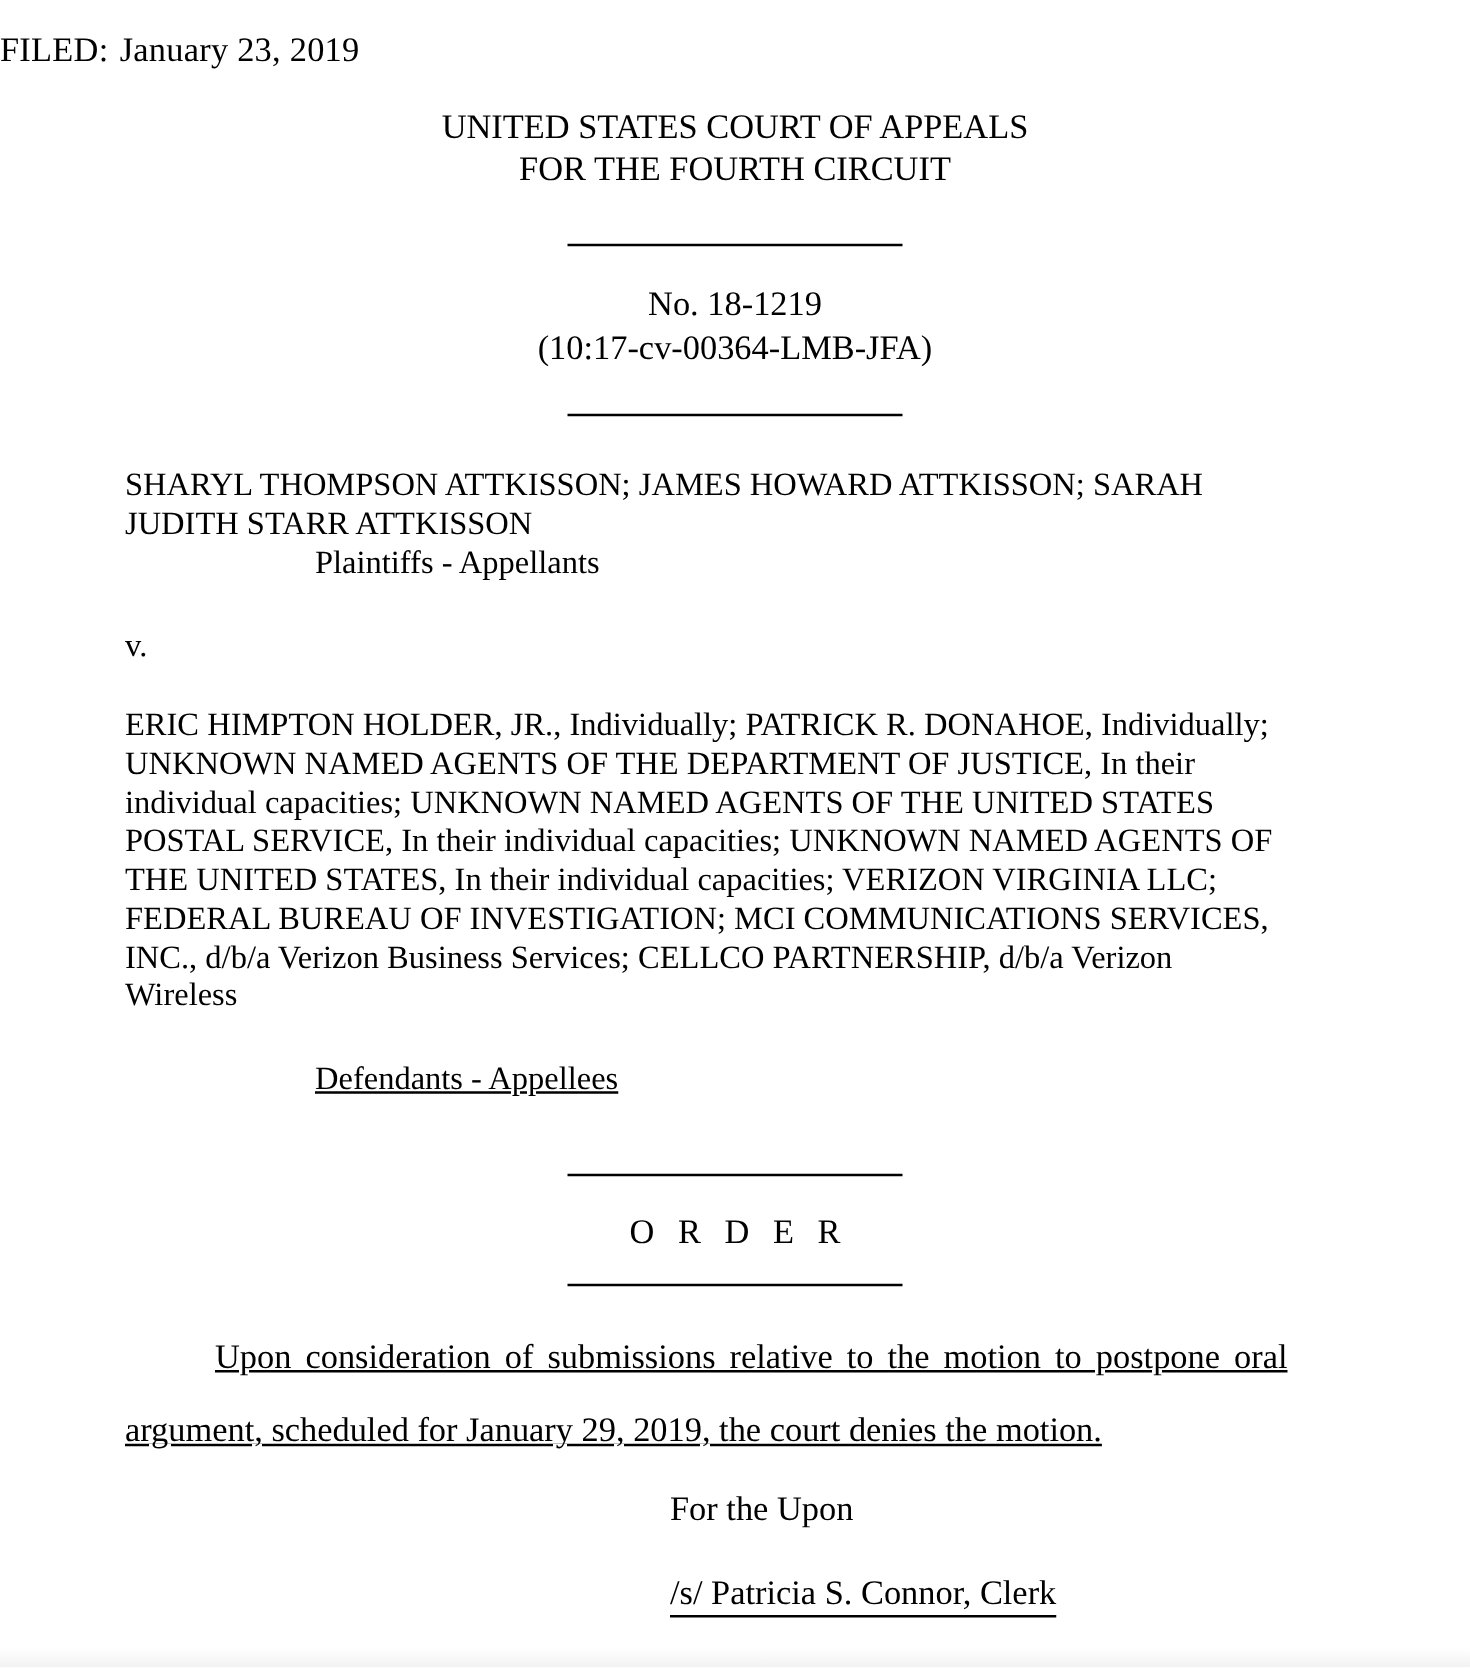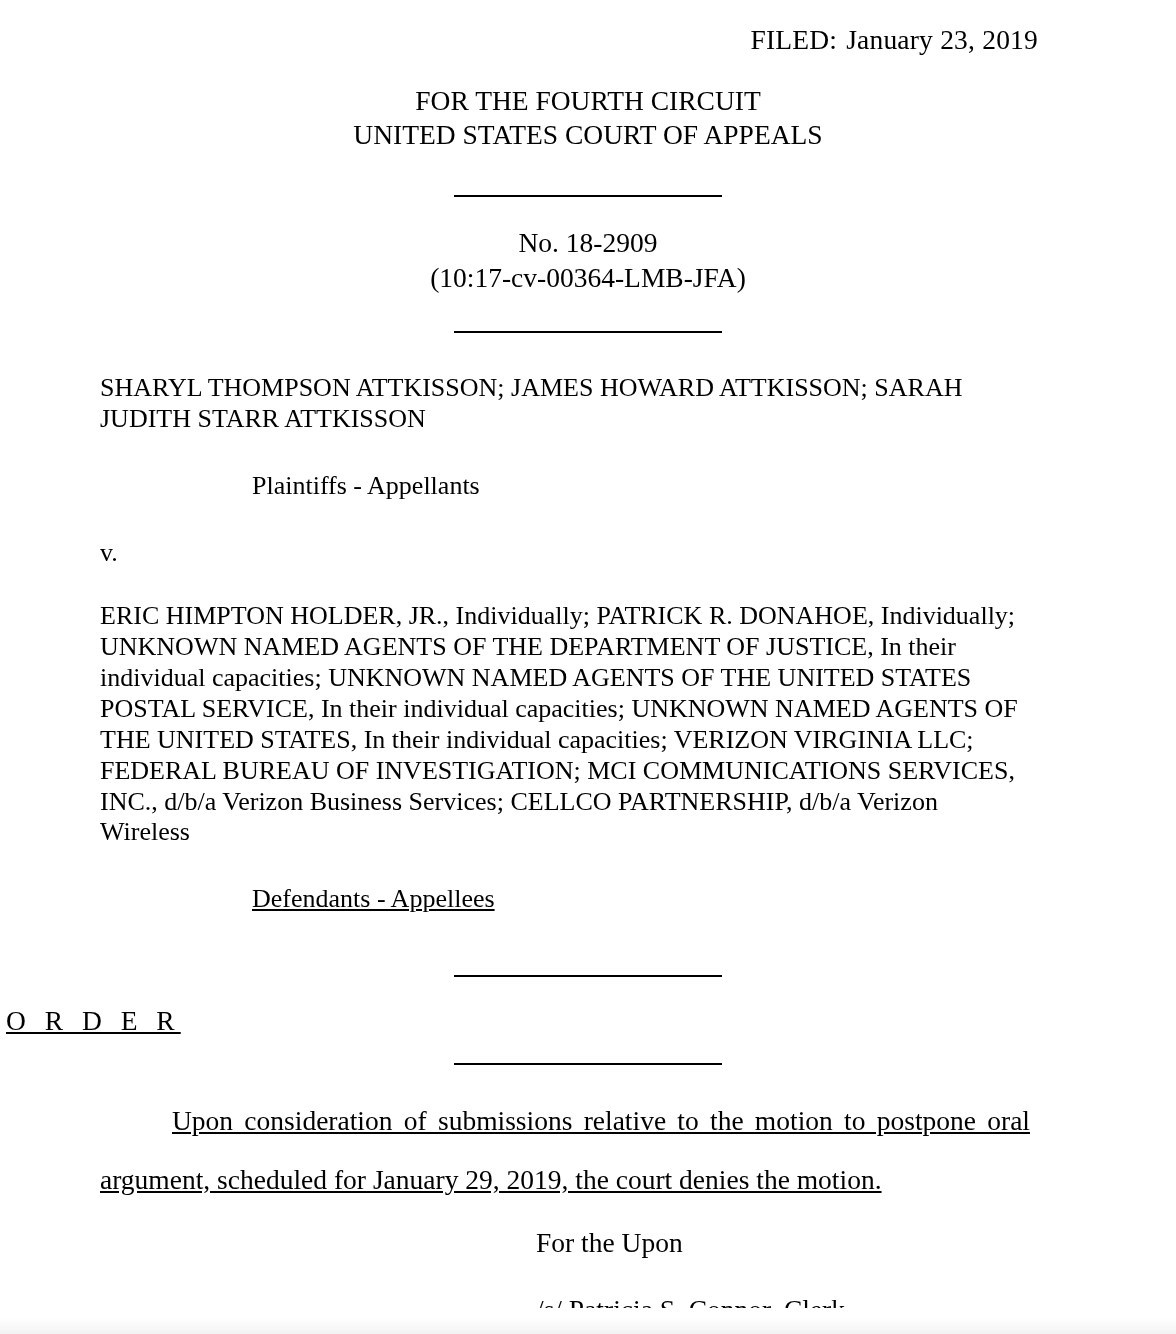--- a/index.html
+++ b/index.html
@@ -25,21 +25,21 @@
     position: absolute;
     left: 0;
     right: 0;
     bottom: 0;
     height: 26px;
     background: linear-gradient(to bottom, #ffffff 0%, #ffffff 38%, #f2f2f2 100%);
   }
 
   
   .filed-line {
-    text-align: right;
+    text-align: left;
     padding-right: 138px;
     padding-top: 24px;
     font-size: 27.5px;
     letter-spacing: 0.2px;
   }
   .filed-label { margin-right: 9px; }
 
   
   .court-heading {
     text-align: center;
@@ -74,43 +74,42 @@
   .caption {
     margin-left: 100px;
     margin-right: 146px;
     font-size: 26px;
     line-height: 1.19;
   }
   .party-names {
     margin-top: 40px;
   }
   .party-role {
-    margin-top: 36px;
     margin-left: 152px;
   }
   .versus {
     margin-top: 36px;
   }
   .defendant-names {
     margin-top: 32px;
   }
   .defendant-role {
     margin-top: 36px;
     margin-left: 152px;
     text-decoration: underline;
   }
 
   
   .order-spacer { height: 60px; }
   .order-title {
+    text-align: center;
     font-size: 27.5px;
     letter-spacing: 6px;
     padding: 28px 0 26px 0;
     text-indent: 6px;
-    text-decoration: underline;
   }
 
   
   .order-body {
     margin-left: 100px;
     margin-right: 146px;
     font-size: 27.5px;
     line-height: 2.15;
     text-align: justify;
     text-justify: inter-word;
@@ -136,28 +135,28 @@
 </head>
 <body>
 
 <div class="page">
 
   <div class="filed-line">
     <span class="filed-label">FILED:</span><span>January 23, 2019</span>
   </div>
 
   <div class="court-heading">
+    <div>UNITED STATES COURT OF APPEALS</div>
     <div>FOR THE FOURTH CIRCUIT</div>
-    <div>UNITED STATES COURT OF APPEALS</div>
   </div>
 
   <div class="rule rule-1"></div>
 
   <div class="case-block">
-    <div>No. 18-2909</div>
+    <div>No. 18-1219</div>
     <div>(10:17-cv-00364-LMB-JFA)</div>
   </div>
 
   <div class="rule rule-2"></div>
 
   <div class="caption">
     <div class="party-names">SHARYL THOMPSON ATTKISSON; JAMES HOWARD ATTKISSON; SARAH JUDITH STARR ATTKISSON</div>
     <div class="party-role">Plaintiffs - Appellants</div>
     <div class="versus">v.</div>
     <div class="defendant-names">ERIC HIMPTON HOLDER, JR., Individually; PATRICK R. DONAHOE, Individually; UNKNOWN NAMED AGENTS OF THE DEPARTMENT OF JUSTICE, In their individual capacities; UNKNOWN NAMED AGENTS OF THE  UNITED STATES POSTAL SERVICE, In their individual capacities; UNKNOWN NAMED AGENTS OF THE  UNITED STATES, In their individual capacities; VERIZON VIRGINIA LLC; FEDERAL BUREAU OF INVESTIGATION; MCI COMMUNICATIONS SERVICES, INC., d/b/a Verizon Business Services; CELLCO PARTNERSHIP, d/b/a Verizon Wireless</div>

